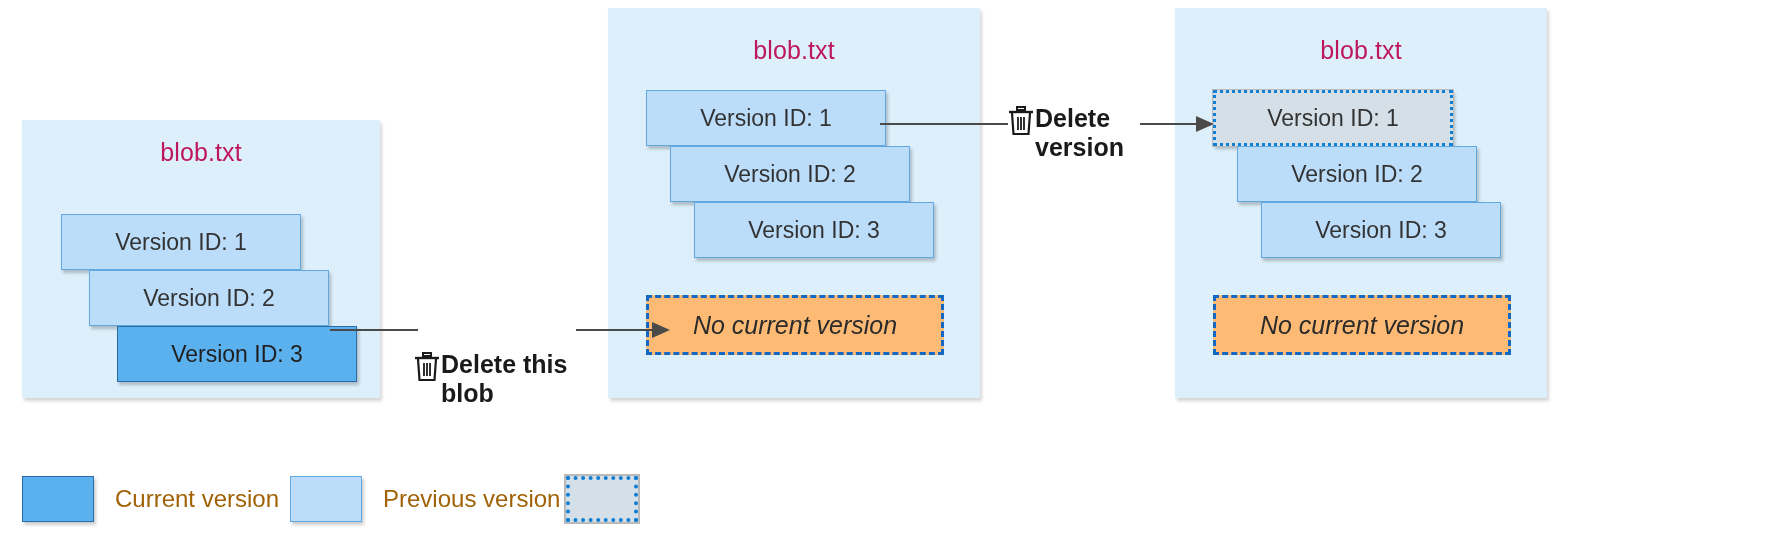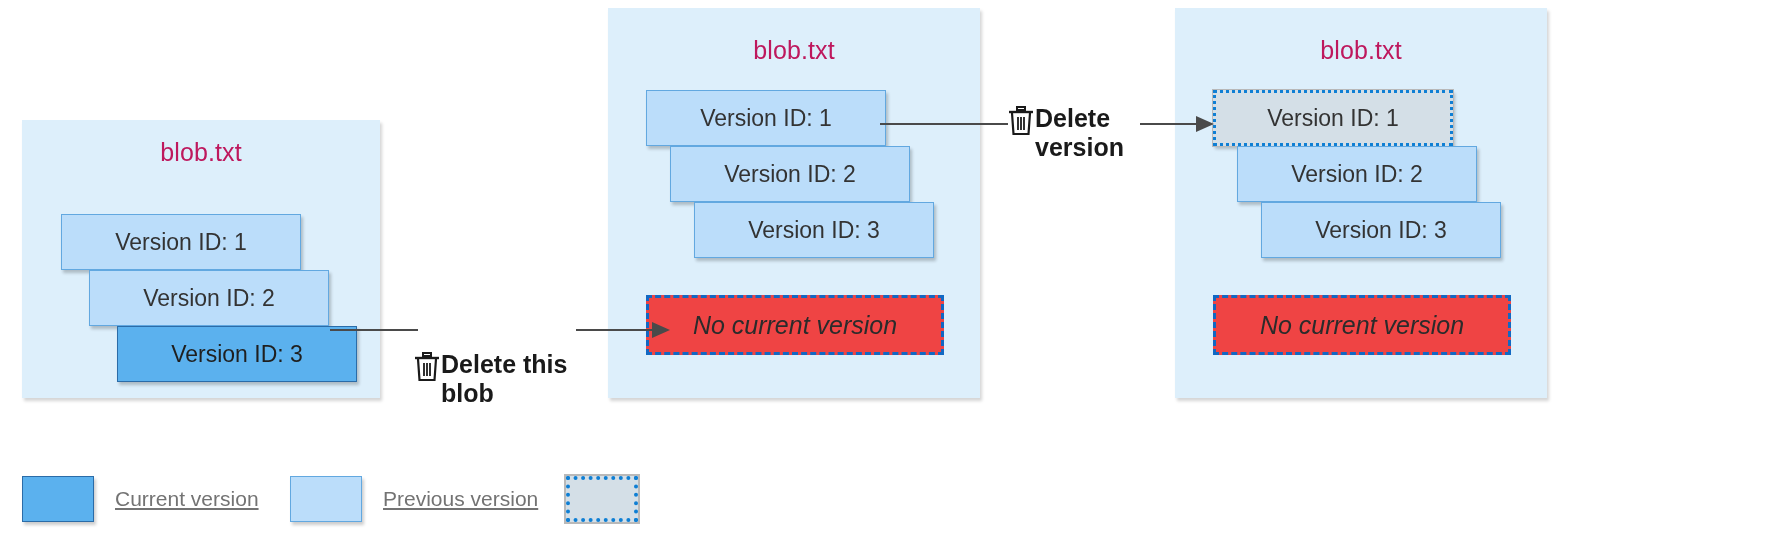--- a/index.html
+++ b/index.html
@@ -52,21 +52,21 @@
     background:#d4dfe7;
     border:3px dotted #0f7fd4;
     outline:1px solid #b9b9b9;
     color:#333333;
   }
 
   
   .nocur{
     position:absolute;
     box-sizing:border-box;
-    background:#ef4444;
+    background:#fdba74;
     border:3px dashed #1268c3;
     display:flex;
     align-items:center;
     justify-content:center;
     font-size:25px;
     font-style:italic;
     color:#2b2b2b;
   }
 
   
@@ -99,24 +99,23 @@
   .leg-sw.current{background:#5bb1ee;border:1px solid #2b6ca8;}
   .leg-sw.prev{background:#bbddfa;border:1px solid #62a8e0;}
   .leg-sw.softdel{
     background:#d4dfe7;
     border:4px dotted #0f7fd4;
     outline:2px solid #b9b9b9;
     box-shadow:none;
   }
   .leg-label{
     margin-left:21px;
-    font-size:21px;
-    color:#737373;
+    font-size:24px;
+    color:#a16207;
     white-space:nowrap;
-    text-decoration:underline;
   }
 </style>
 </head>
 <body>
 
 <div class="stage">
 
   <div class="panel" style="left:22px;top:120px;width:358px;height:278px;">
     <div class="panel-title" style="top:18px;">blob.txt</div>
 

